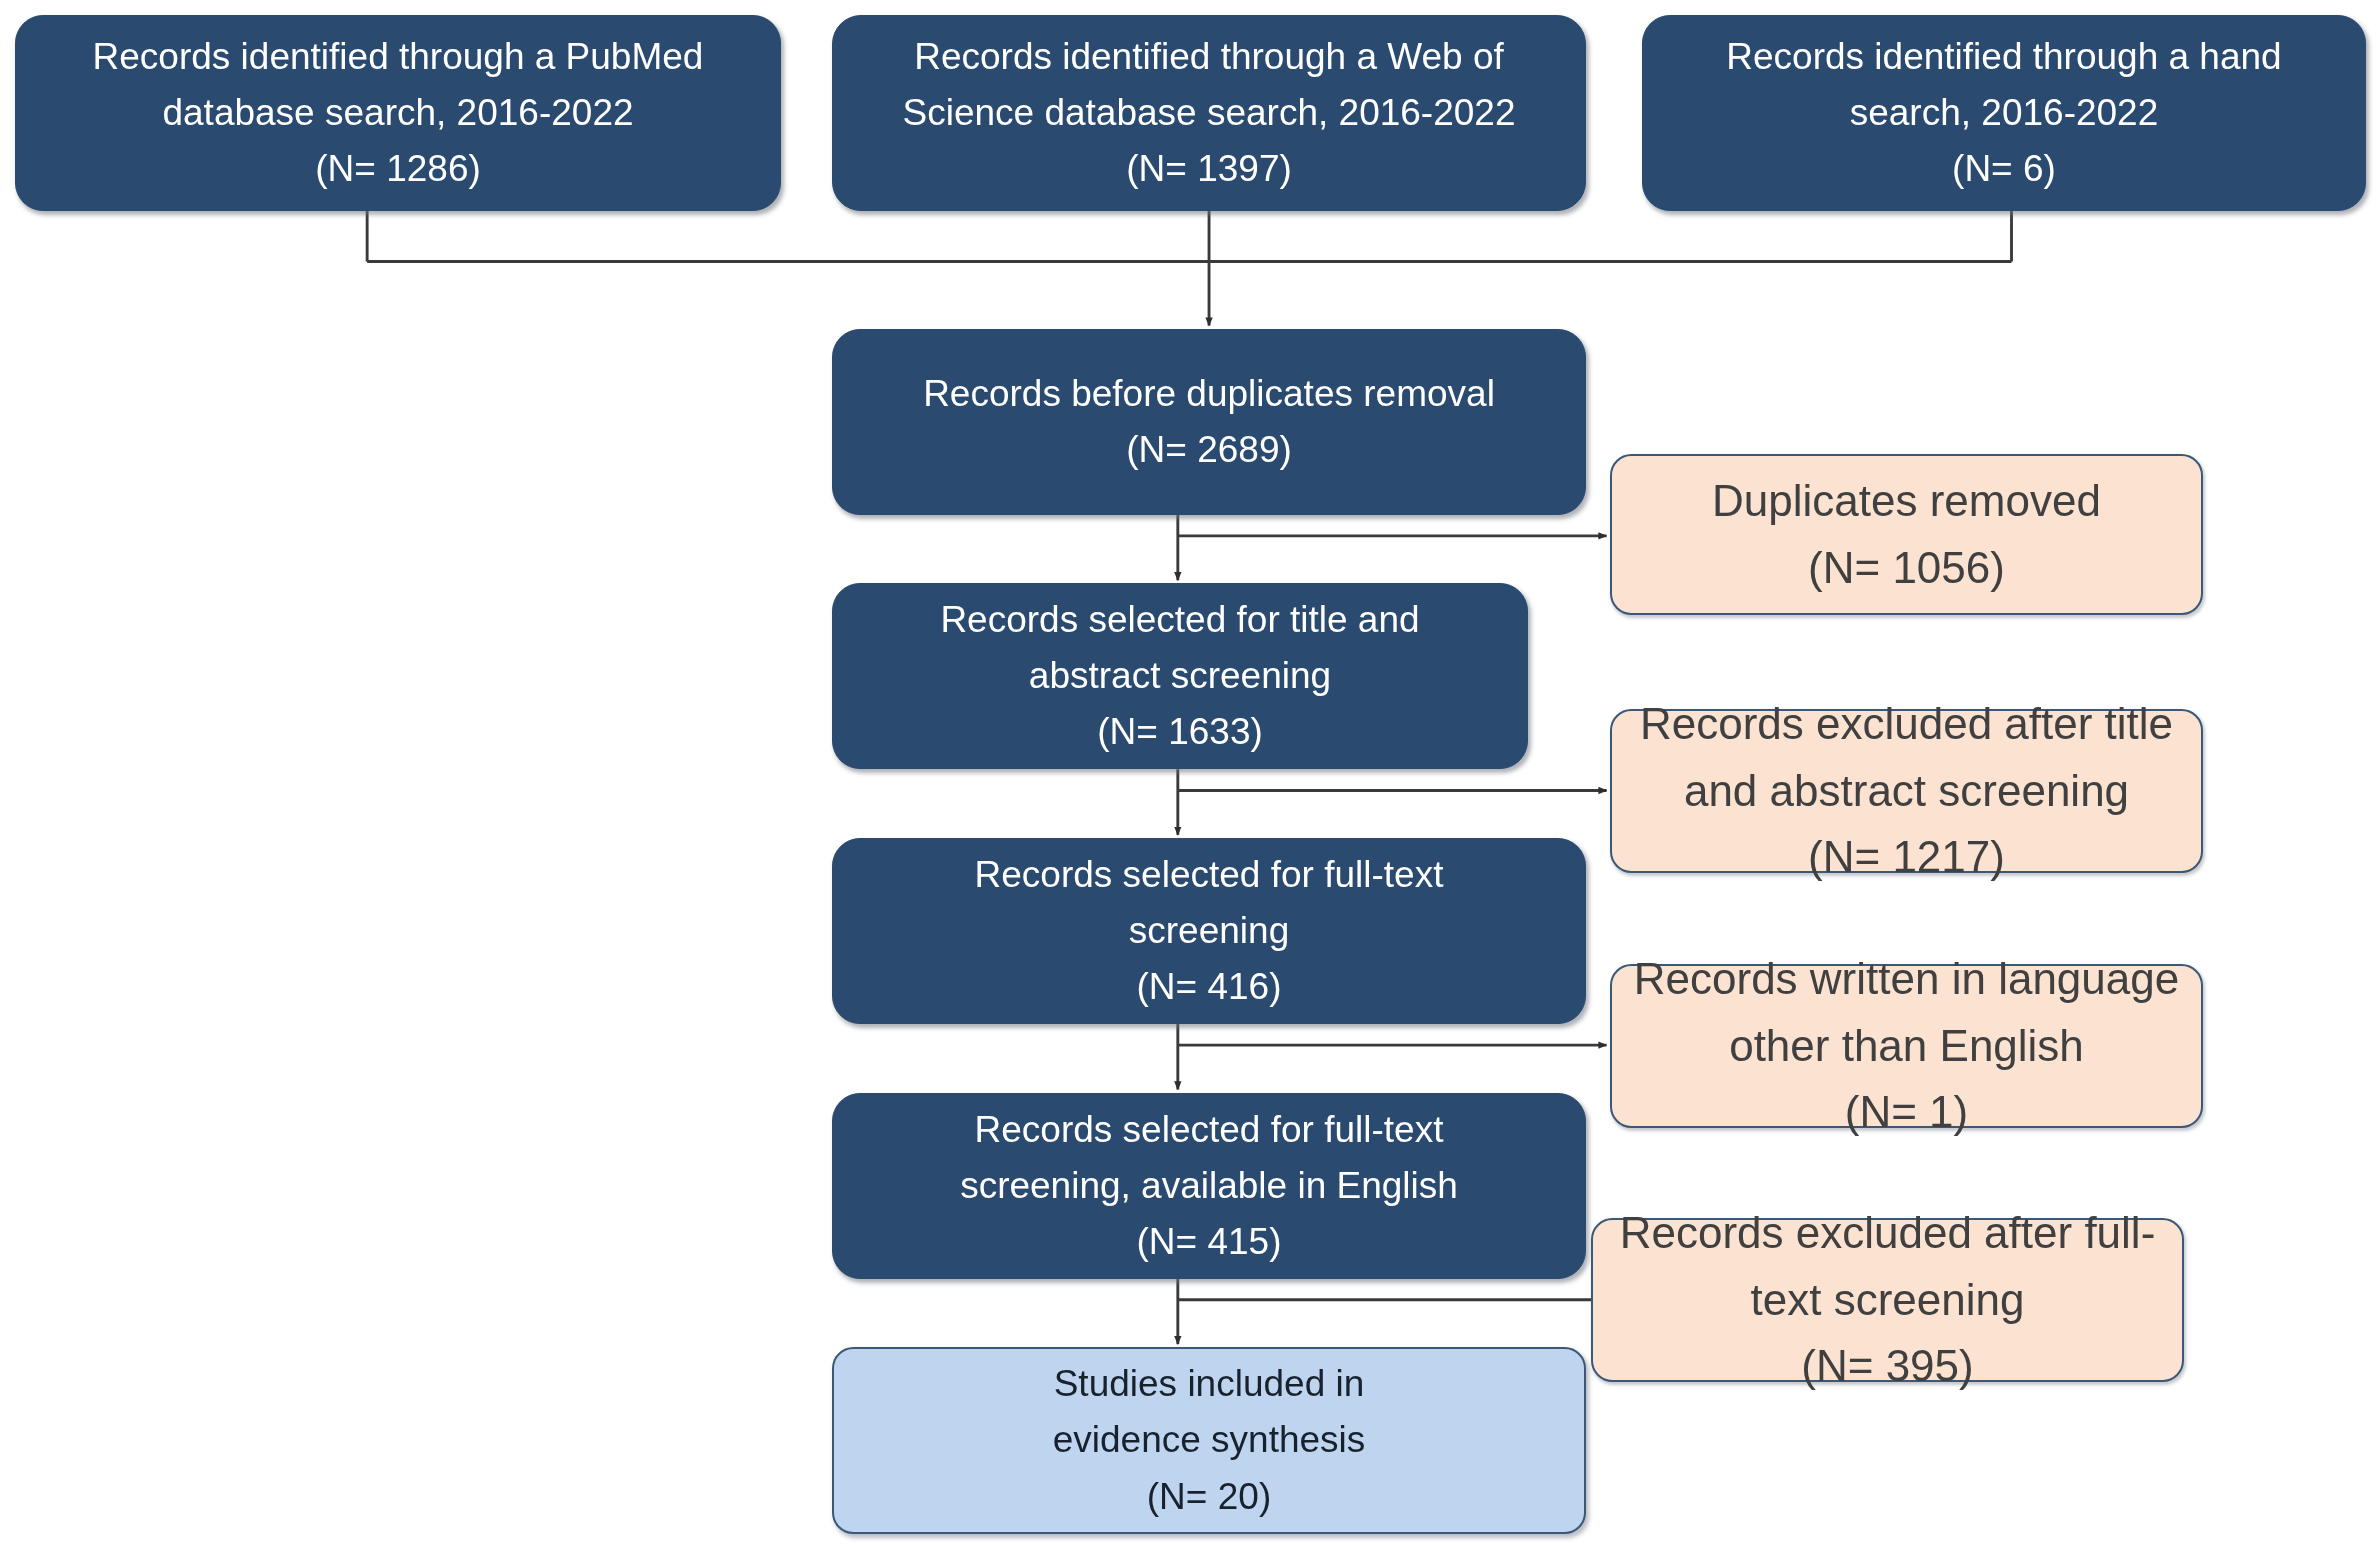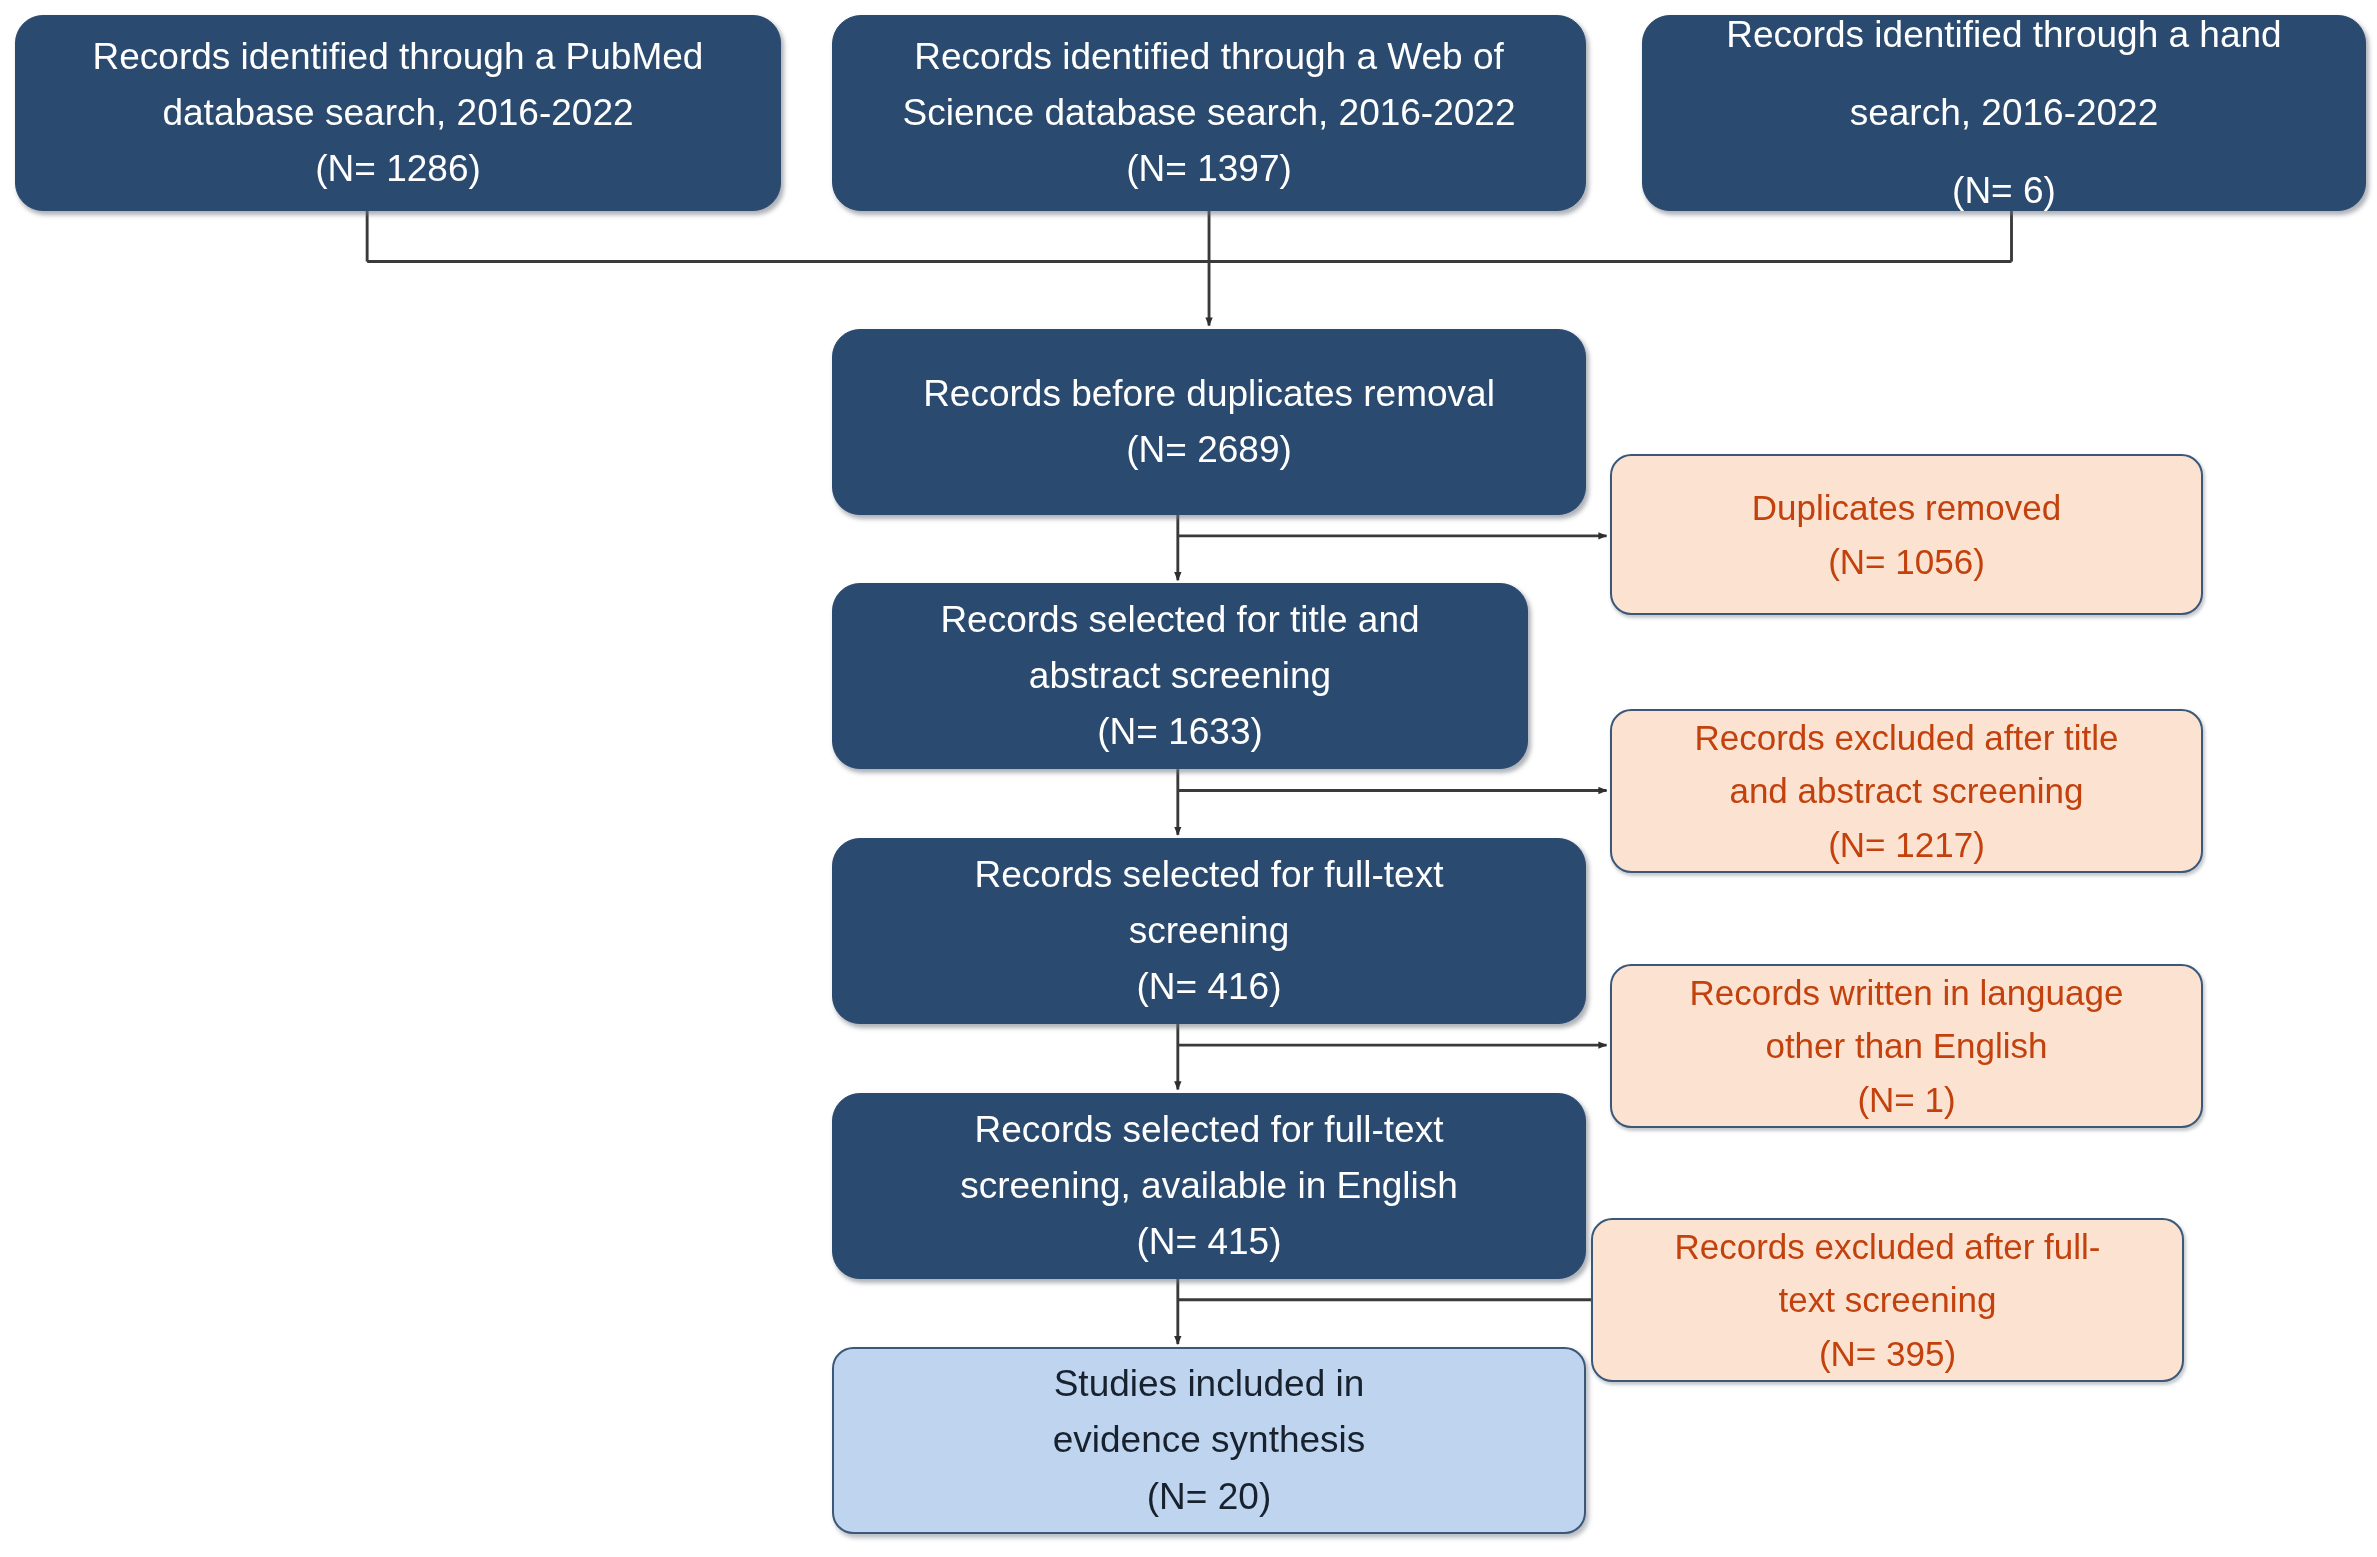--- a/index.html
+++ b/index.html
@@ -47,25 +47,25 @@
     color: #ffffff;
     border: 0.8px solid #2A4A70;
     box-shadow: 2.5px 3.3px 4.1px rgba(110,115,125,0.55);
     font-size: 37px;
     line-height: 1.52;
     font-weight: 400;
   }
   
   .node.peach {
     background: #FBE2D1;
-    color: #c2410c;
+    color: #404040;
     border: 2.5px solid #3B5878;
     border-radius: 21.4px;
     box-shadow: 1.6px 2.5px 3.3px rgba(130,135,145,0.45);
-    font-size: 35px;
+    font-size: 44px;
     line-height: 1.52;
   }
   
   .node.lightblue {
     background: #BED4EF;
     color: #18222E;
     border: 2.5px solid #3B5878;
     border-radius: 21.4px;
     box-shadow: 2.5px 3.3px 4.1px rgba(120,125,135,0.5);
     font-size: 37px;
@@ -112,21 +112,21 @@
     <span class="line">database search, 2016-2022</span>
     <span class="line">(N= 1286)</span>
   </div>
 
   <div class="node navy" style="left:832px; top:15px; width:754px; height:196px;border-radius:29px;">
     <span class="line">Records identified through a Web of</span>
     <span class="line">Science database search, 2016-2022</span>
     <span class="line">(N= 1397)</span>
   </div>
 
-  <div class="node navy" style="left:1642px; top:15px; width:724px; height:196px;gap:22px;">
+  <div class="node navy" style="left:1642px; top:15px; width:724px; height:196px;">
     <span class="line">Records identified through a hand</span>
     <span class="line">search, 2016-2022</span>
     <span class="line">(N= 6)</span>
   </div>
 
   <div class="node navy" style="left:832px; top:329px; width:754px; height:186px;">
     <span class="line">Records before duplicates removal</span>
     <span class="line">(N= 2689)</span>
   </div>
 

